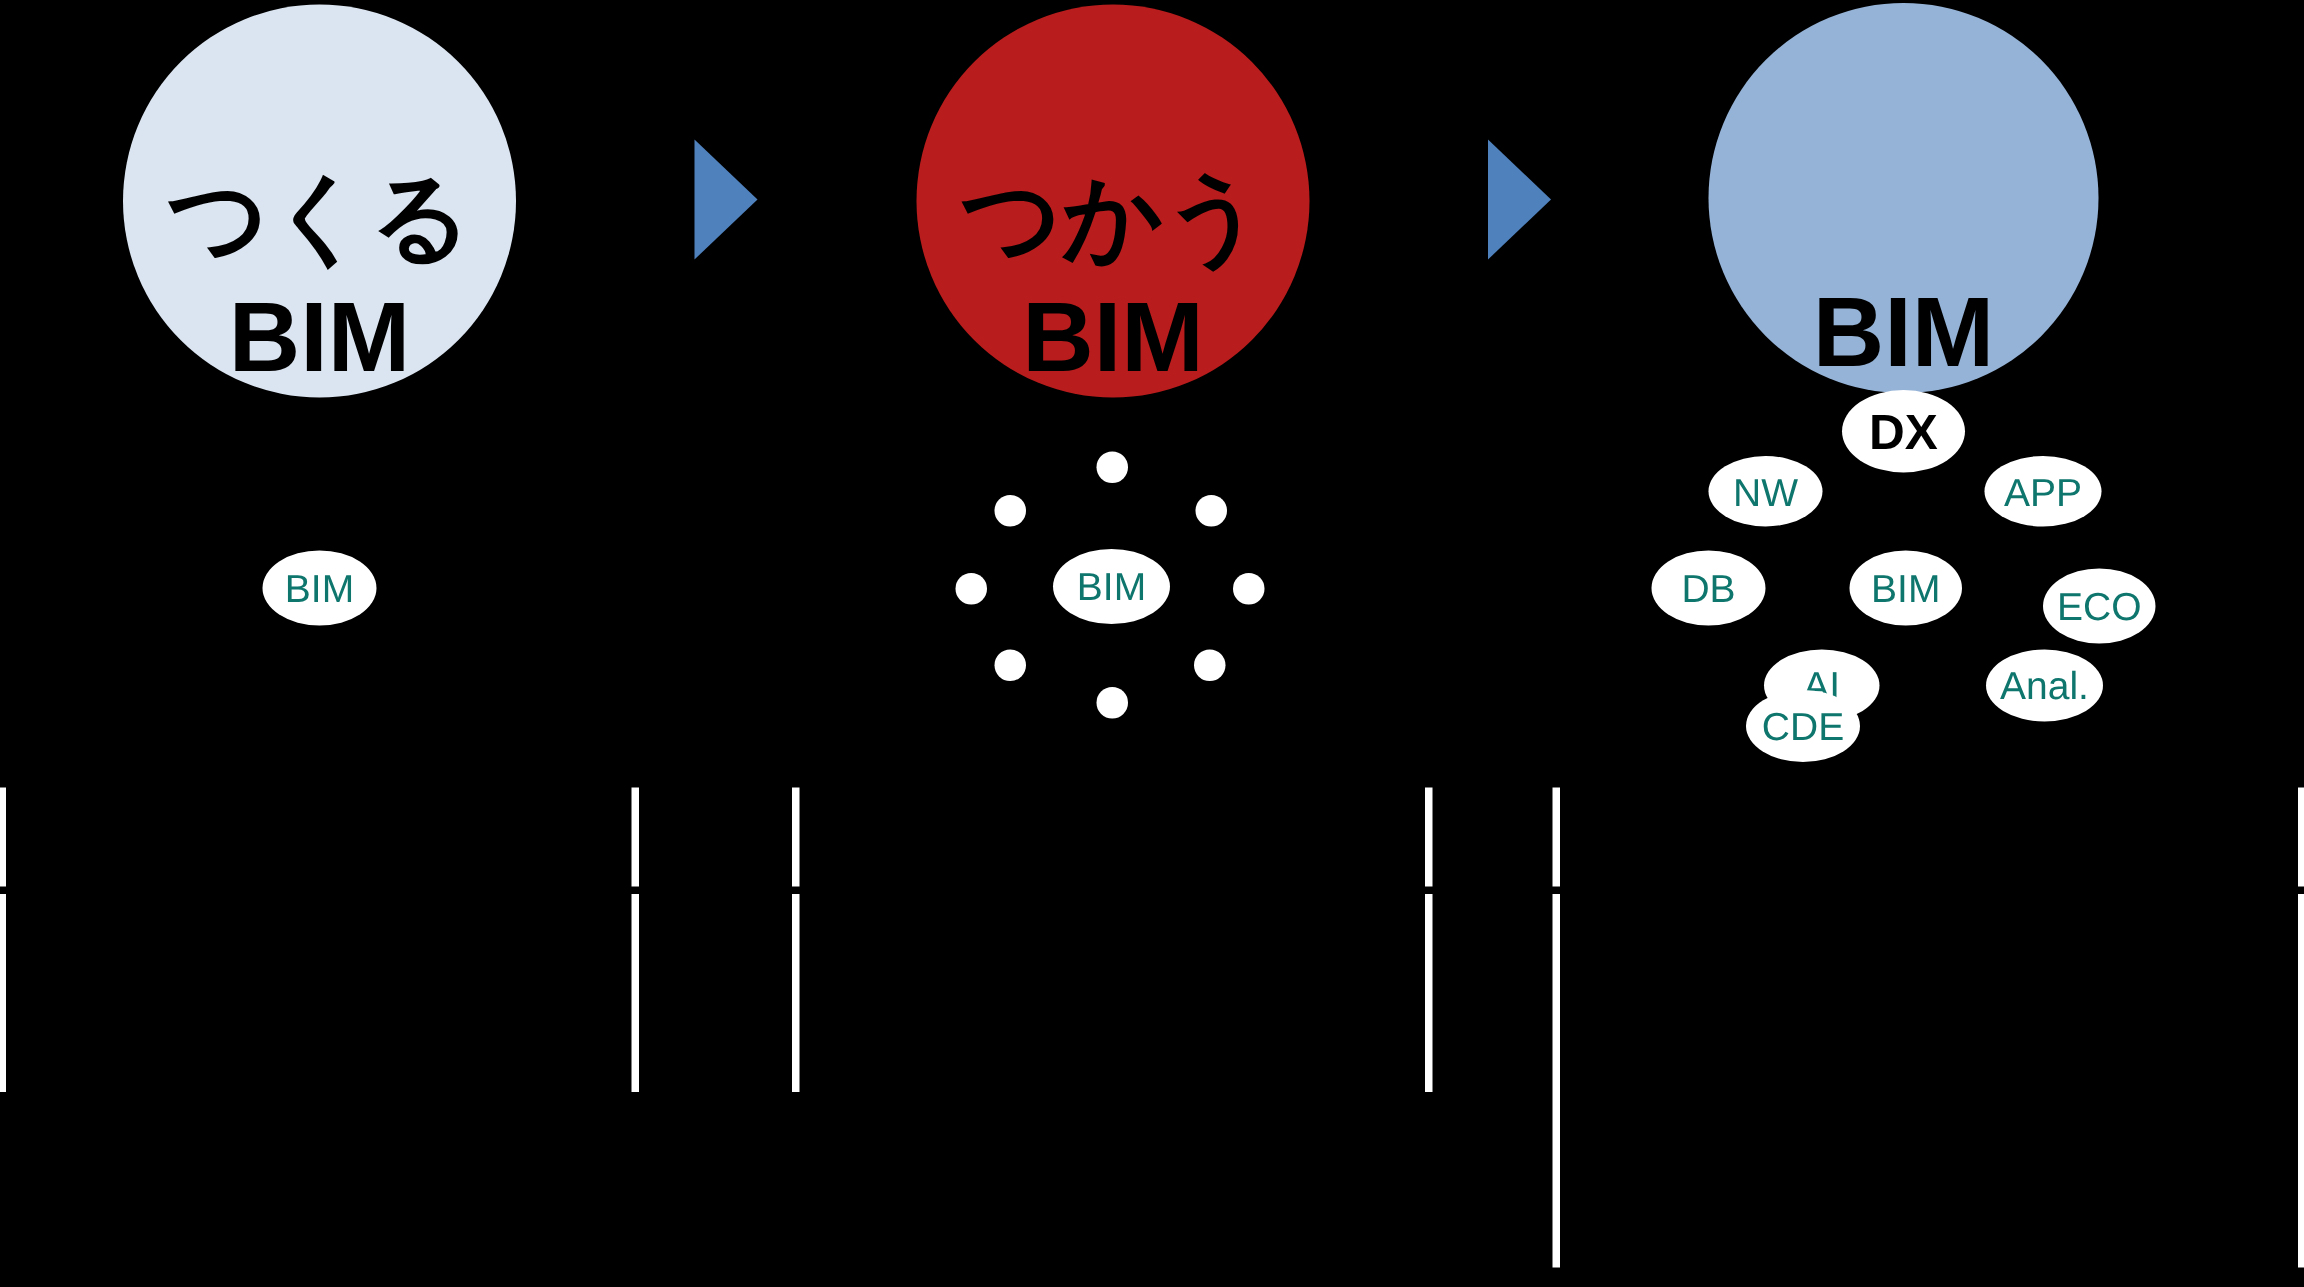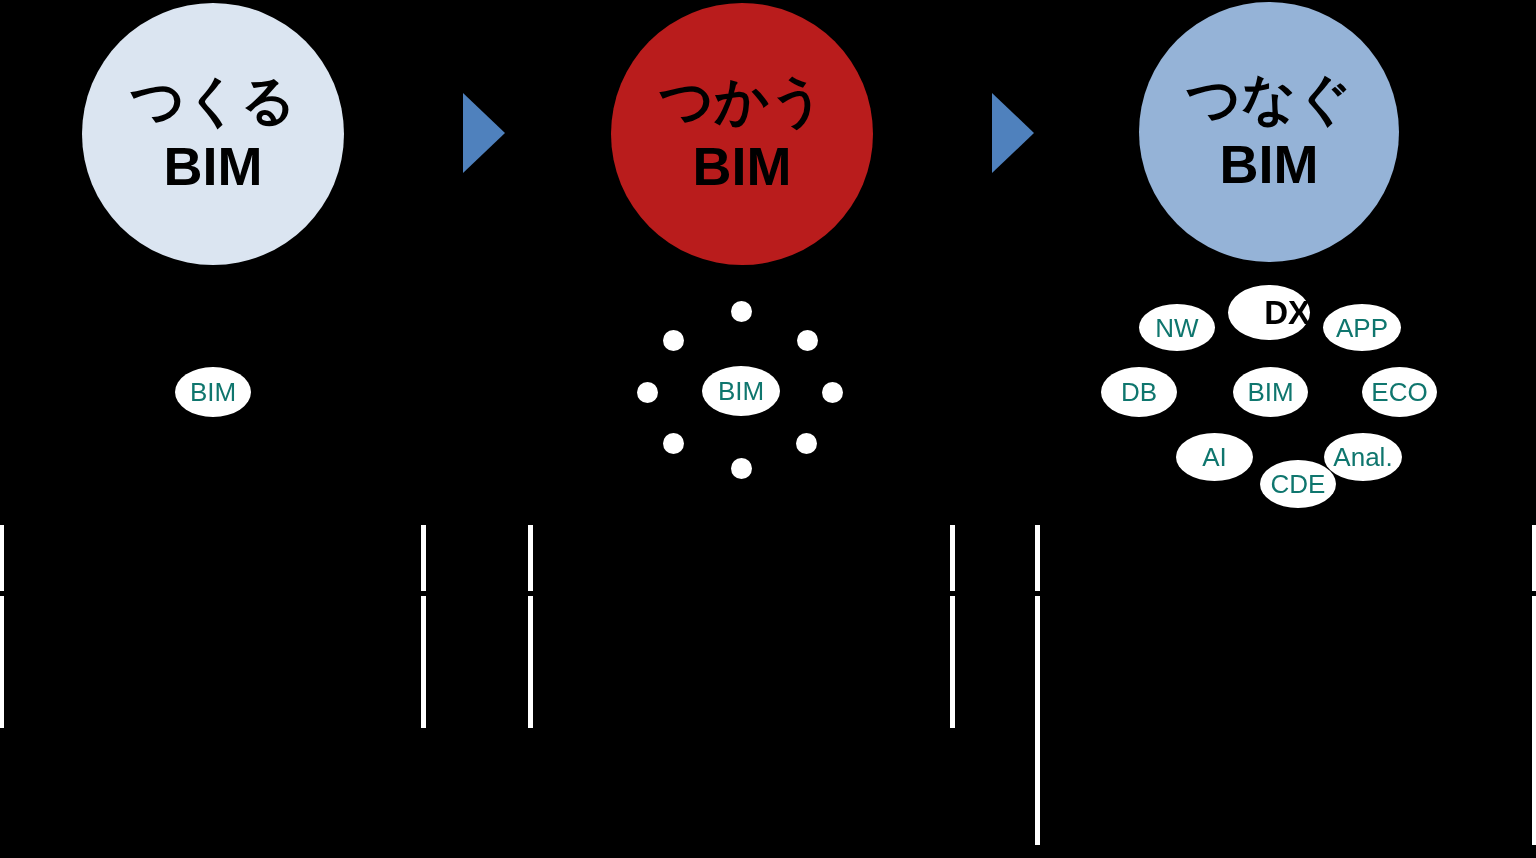--- a/index.html
+++ b/index.html
@@ -3,22 +3,22 @@
 <meta charset="utf-8">
 <style>
   html,body{margin:0;padding:0;background:#000;}
   .canvas{
     position:relative;width:1536px;height:858px;overflow:hidden;
     background:#000;
     font-family:"Liberation Sans","DejaVu Sans",sans-serif;
   }
   .circle{
     position:absolute;width:262px;height:262px;border-radius:50%;
-    display:flex;flex-direction:column;align-items:center;justify-content:center;
-    color:#000;font-weight:bold;font-size:54px;line-height:1.22;text-align:center;
+    display:flex;flex-direction:column;align-items:center;justify-content:flex-end;
+    color:#000;font-weight:bold;font-size:66px;line-height:1.22;text-align:center;
   }
   .arrow{
     position:absolute;width:0;height:0;
     border-top:40px solid transparent;border-bottom:40px solid transparent;
     border-left:42px solid #4f81bd;
   }
   .node{
     position:absolute;background:#fff;border-radius:50%;
     display:flex;align-items:center;justify-content:center;
     color:#0f766e;font-size:26px;line-height:1;
@@ -40,65 +40,64 @@
   <div class="arrow" style="left: 463px; top: 93px; border-left-color: rgb(79, 129, 189);"></div>
 
   <div class="circle" style="left: 611px; top: 3px; background: #b91c1c;">
     <div>つかう</div>
     <div>BIM</div>
   </div>
 
   <div class="arrow" style="left: 992px; top: 93px; border-left-color: rgb(79, 129, 189);"></div>
 
   <div class="circle" style="left: 1139px; top: 2px; width: 260px; height: 260px; background: rgb(149, 179, 215);">
-    <div>つなぐ</div>
     <div>BIM</div>
   </div>
 
   <div class="node" style="left:175px;top:367px;width:76px;height:50px;">
     <span>BIM</span>
   </div>
 
   <div class="node" style="left:702px;top:366px;width:78px;height:50px;">
     <span>BIM</span>
   </div>
   <div class="dot" style="left:731px;top:301px;"></div>
   <div class="dot" style="left:797px;top:330px;"></div>
   <div class="dot" style="left:822px;top:382px;"></div>
   <div class="dot" style="left:796px;top:433px;"></div>
   <div class="dot" style="left:731px;top:458px;"></div>
   <div class="dot" style="left:663px;top:433px;"></div>
   <div class="dot" style="left:637px;top:382px;"></div>
   <div class="dot" style="left:663px;top:330px;"></div>
 
-  <div class="node big" style="left:1228px;top:285px;width:82px;height:55px;justify-content:flex-end;">
+  <div class="node big" style="left:1228px;top:260px;width:82px;height:55px;">
     <span>DX</span>
   </div>
   <div class="node" style="left:1139px;top:304px;width:76px;height:47px;">
     <span>NW</span>
   </div>
   <div class="node" style="left:1323px;top:304px;width:78px;height:47px;">
     <span>APP</span>
   </div>
   <div class="node" style="left:1101px;top:367px;width:76px;height:50px;justify-content:center;">
     <span>DB</span>
   </div>
   <div class="node" style="left:1233px;top:367px;width:75px;height:50px;">
     <span>BIM</span>
   </div>
-  <div class="node" style="left:1362px;top:367px;width:75px;height:50px;">
+  <div class="node" style="left:1362px;top:379px;width:75px;height:50px;">
     <span>ECO</span>
   </div>
   <div class="node" style="left:1176px;top:433px;width:77px;height:48px;">
     <span>AI</span>
   </div>
   <div class="node" style="left:1324px;top:433px;width:78px;height:48px;text-align:center;">
     <span>Anal.</span>
   </div>
-  <div class="node" style="left:1260px;top:460px;width:76px;height:48px;">
+  <div class="node" style="left:1164px;top:460px;width:76px;height:48px;">
     <span>CDE</span>
   </div>
 
   <div class="seg" style="left:0;top:525px;width:4px;height:66px;"></div>
   <div class="seg" style="left:0;top:596px;width:4px;height:132px;"></div>
   <div class="seg" style="left:421px;top:525px;width:5px;height:66px;"></div>
   <div class="seg" style="left:421px;top:596px;width:5px;height:132px;"></div>
   <div class="seg" style="left:528px;top:525px;width:5px;height:66px;"></div>
   <div class="seg" style="left:528px;top:596px;width:5px;height:132px;"></div>
   <div class="seg" style="left:950px;top:525px;width:5px;height:66px;"></div>

